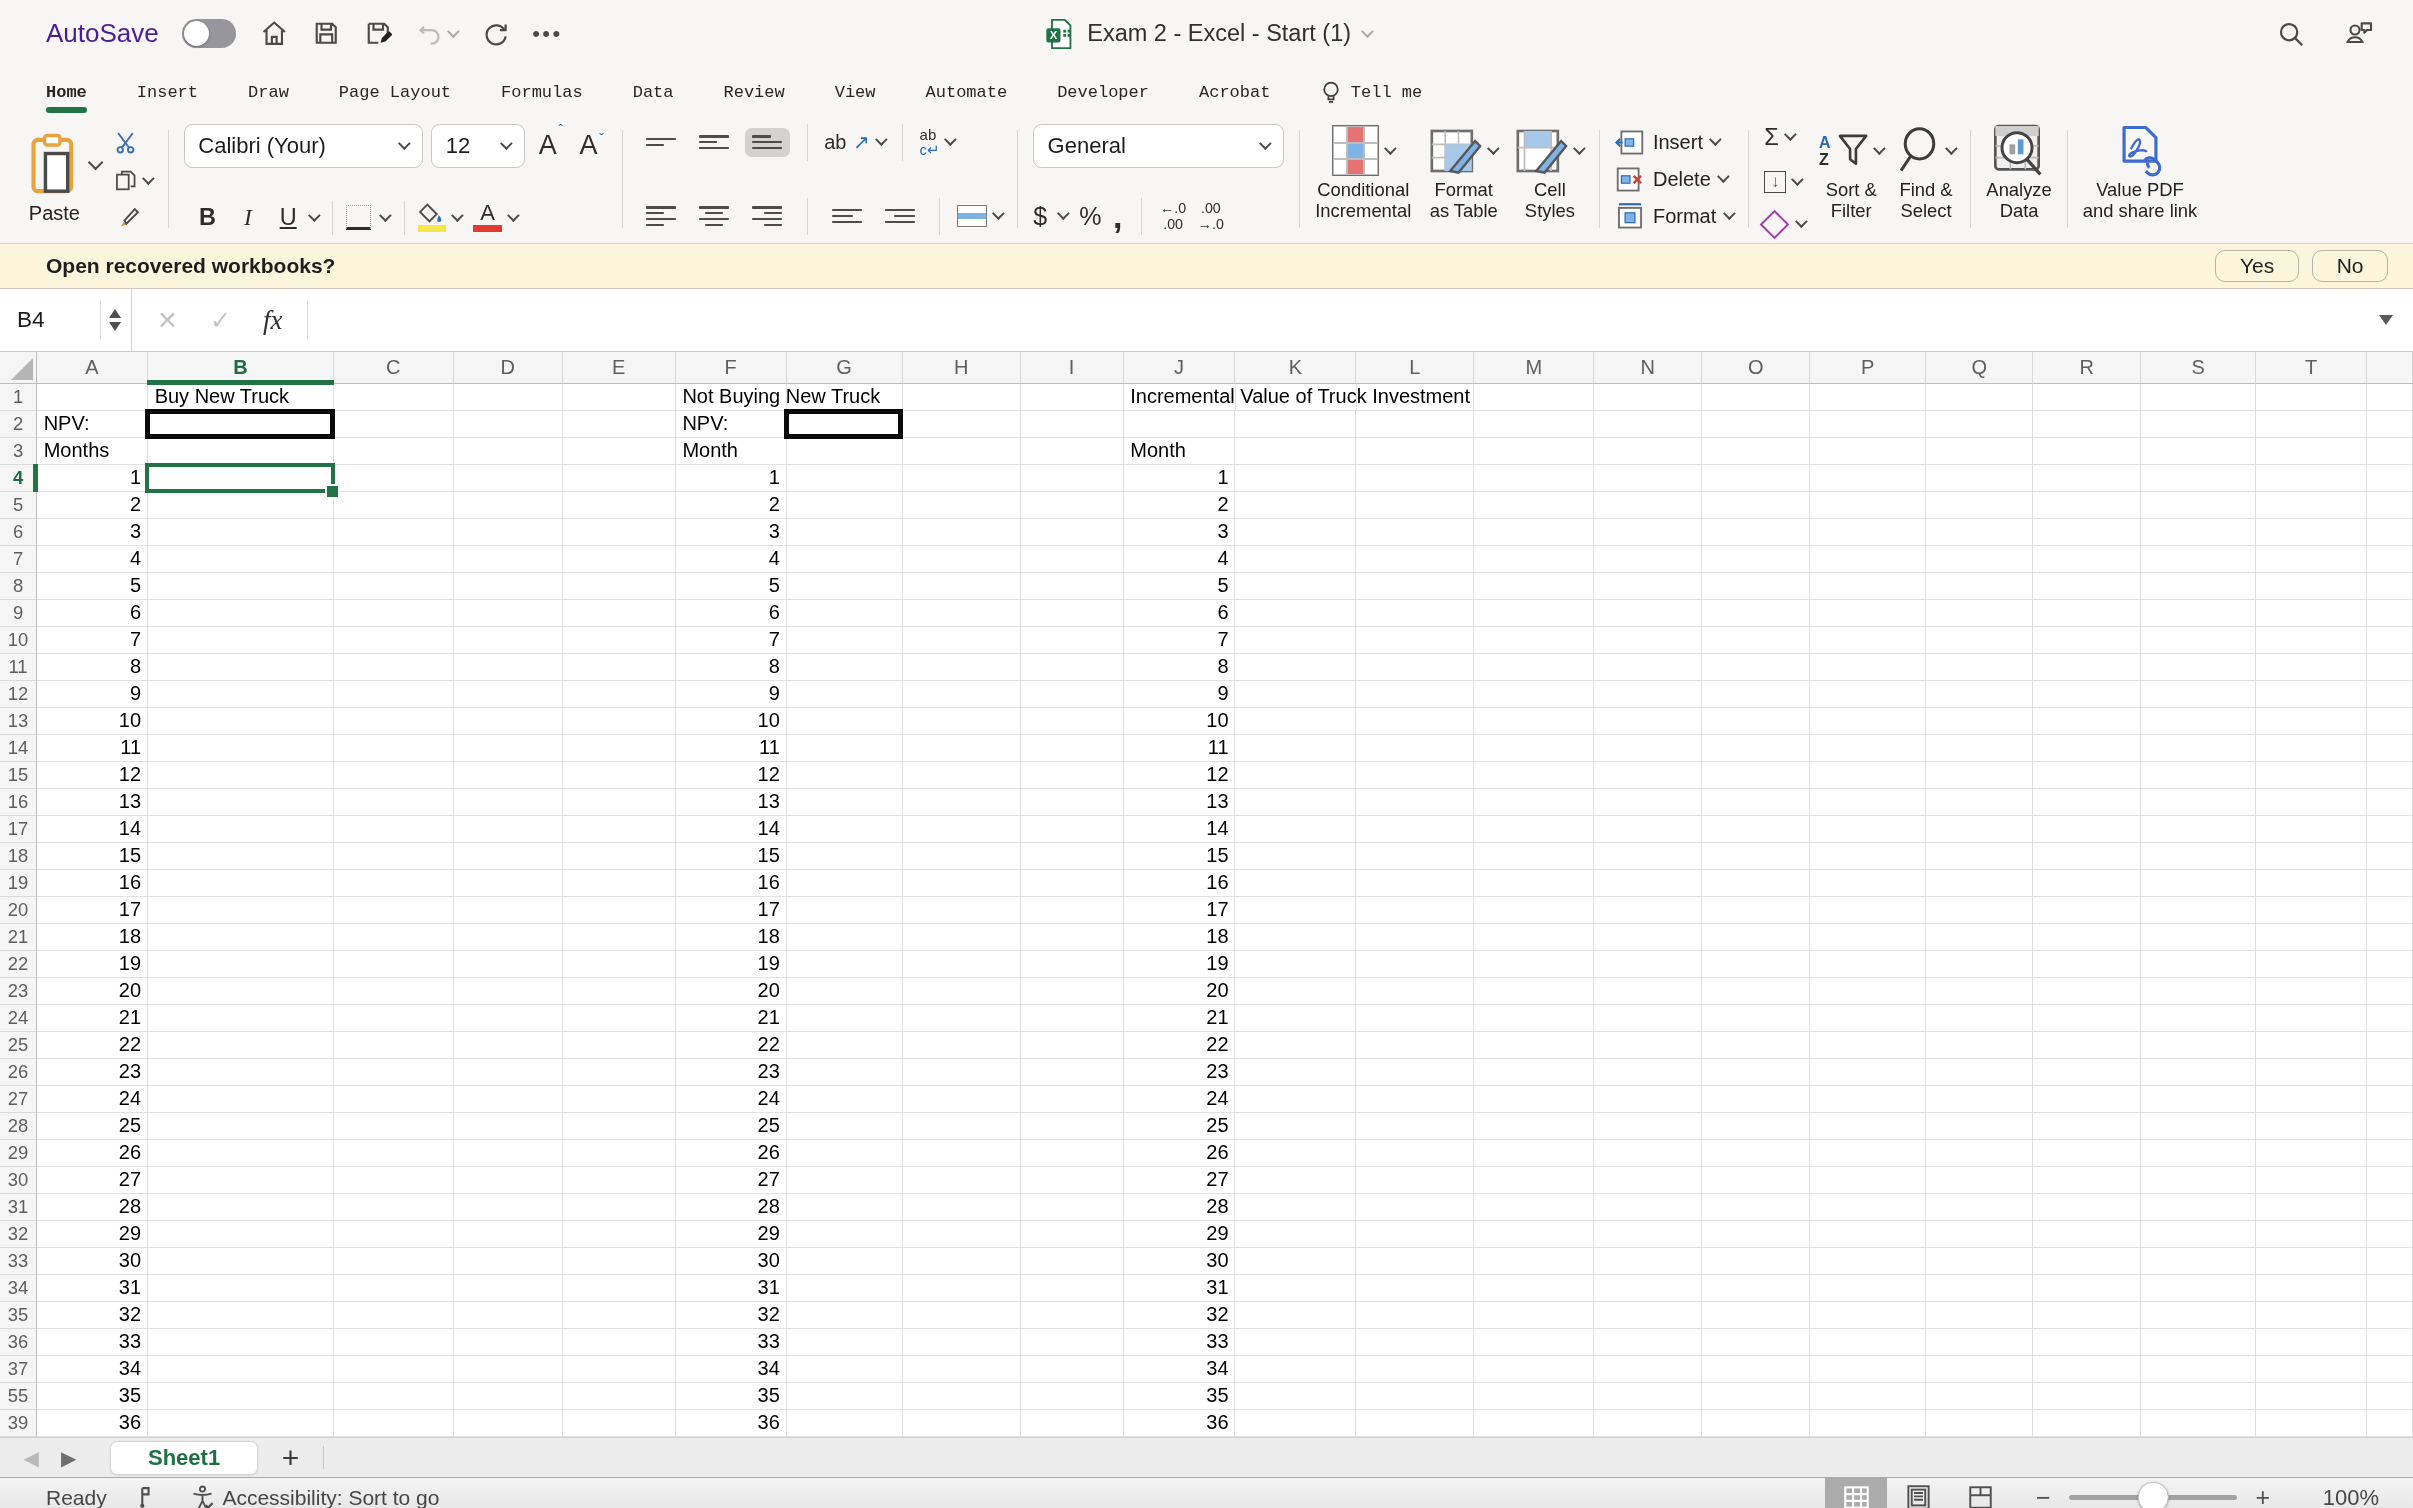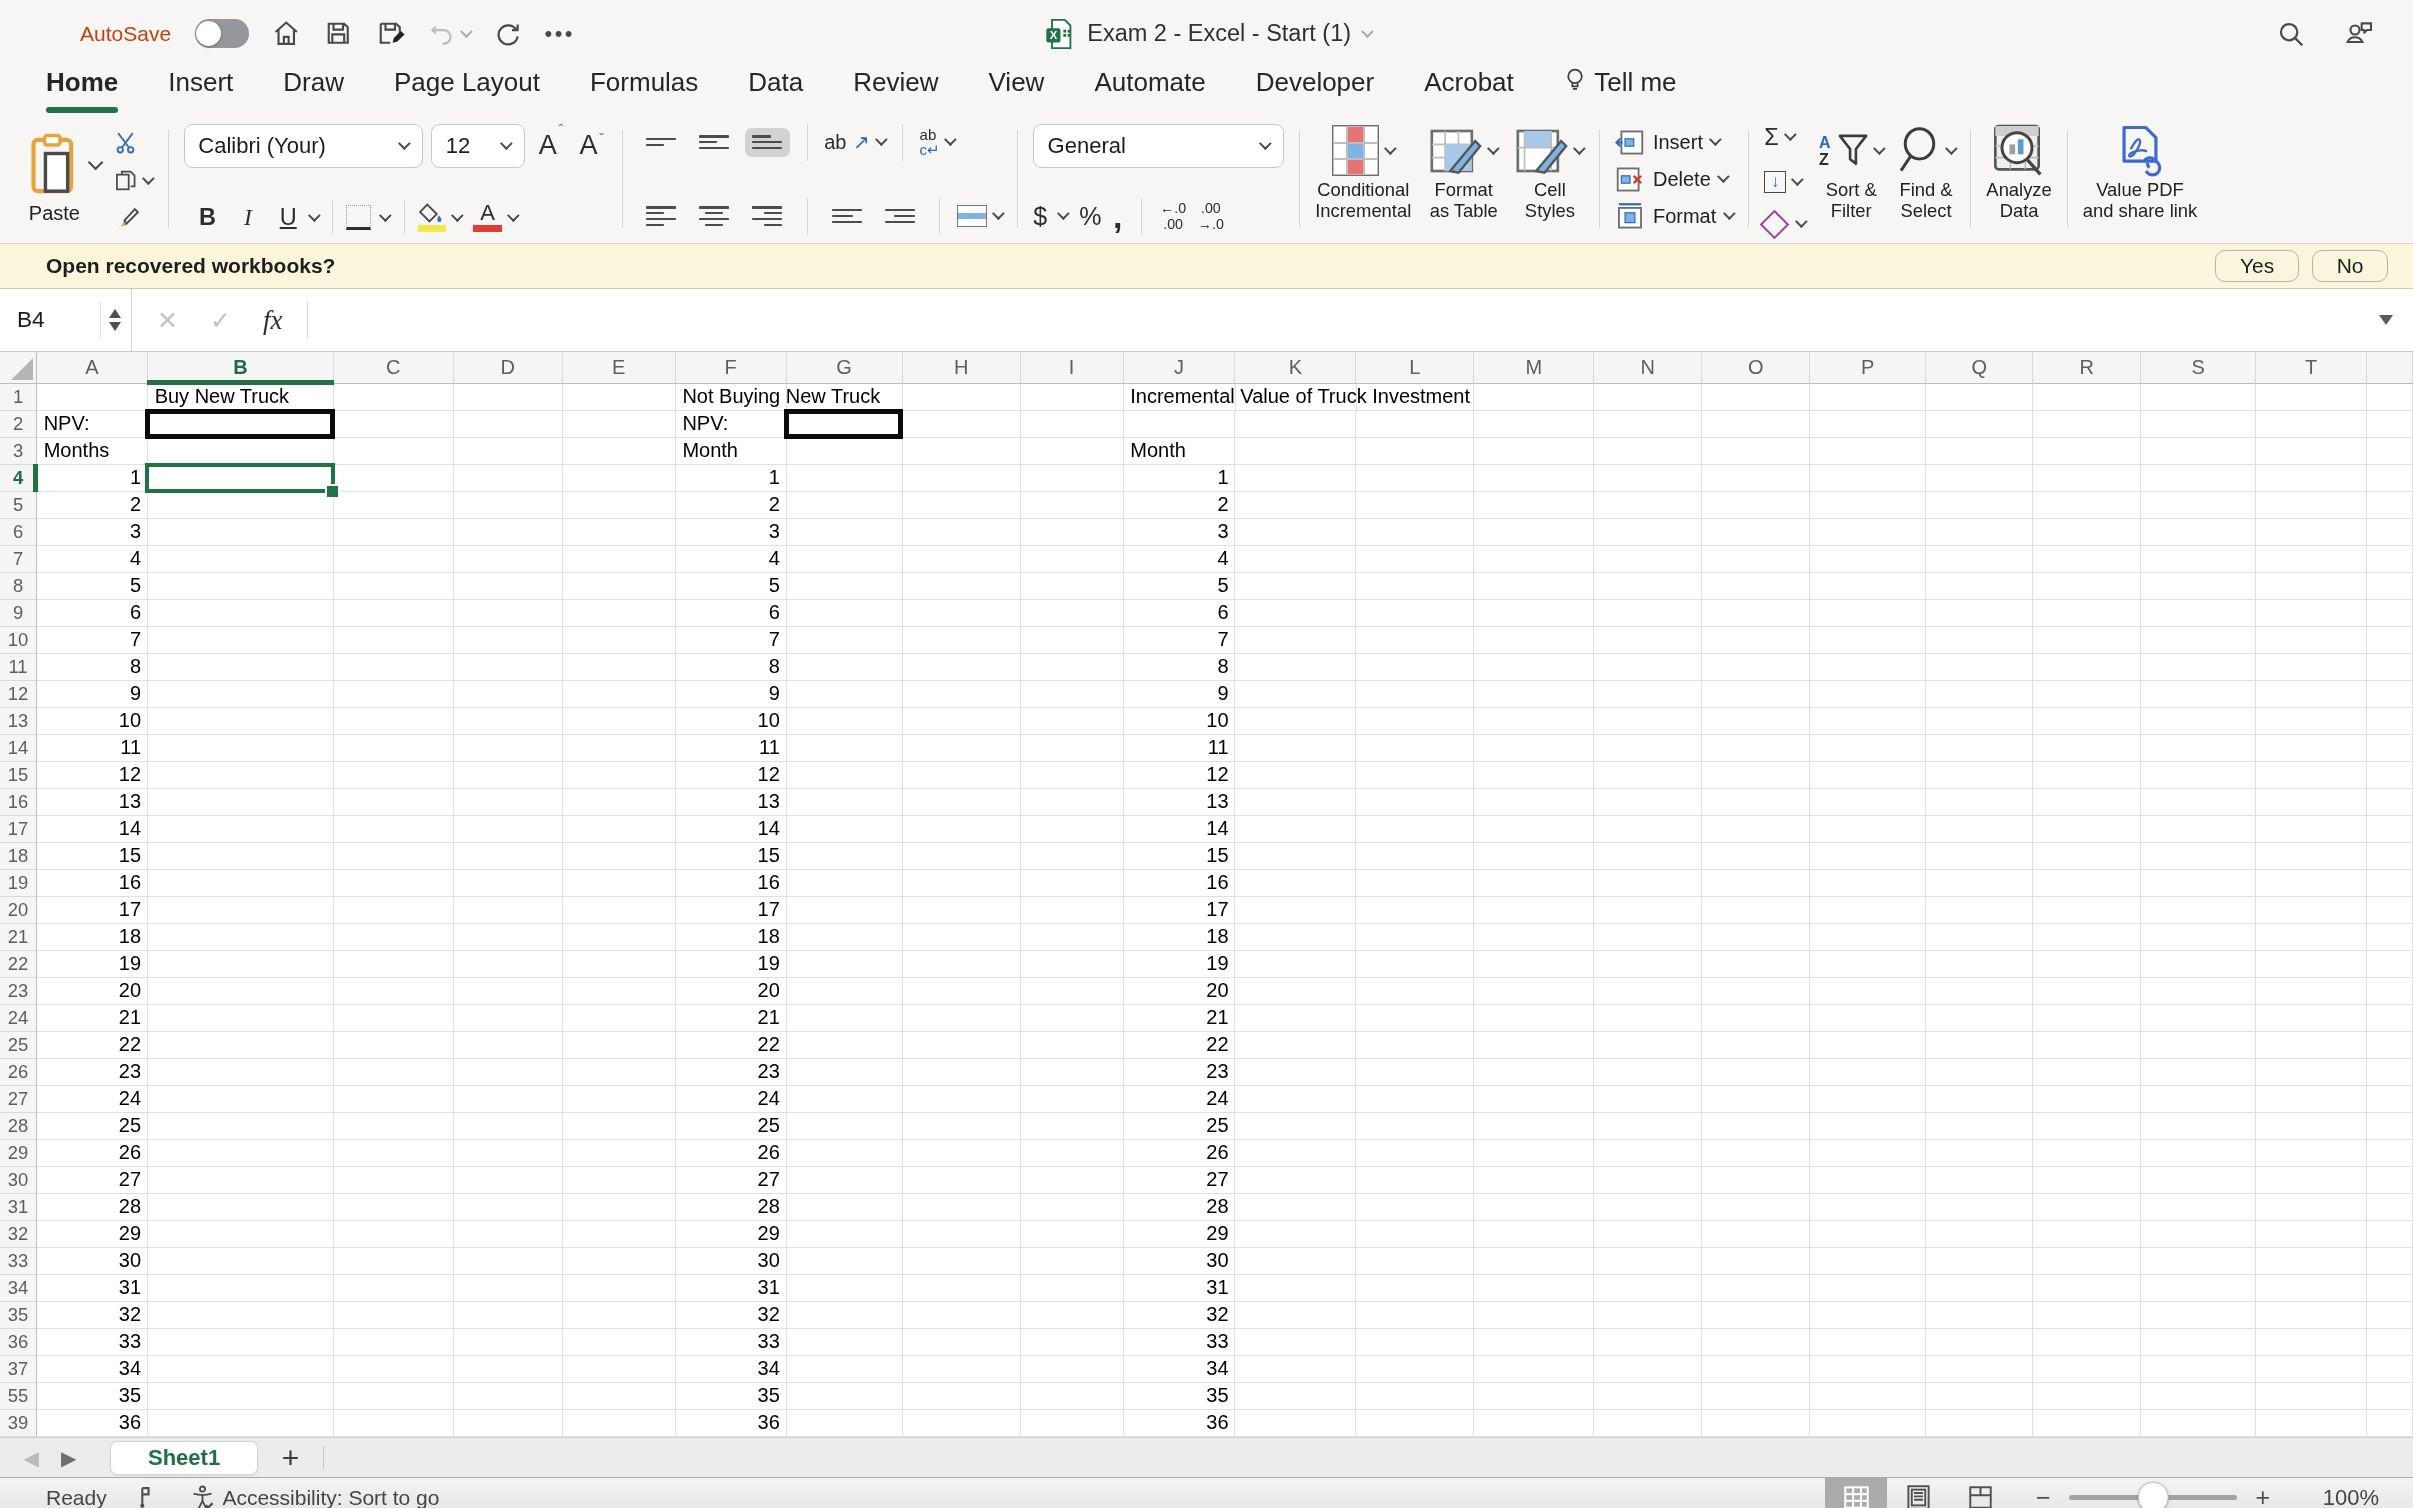--- a/index.html
+++ b/index.html
@@ -3,38 +3,38 @@
 <meta charset="utf-8">
 <style>
   html,body{margin:0;padding:0;}
   body{width:2413px;height:1508px;overflow:hidden;background:#fff;
        font-family:"Liberation Sans",sans-serif;-webkit-font-smoothing:antialiased;}
   svg{display:block}
 
   
   .titlebar{height:67px;background:#f7f6f4;display:flex;align-items:center;position:relative;}
   .tb-left{display:flex;align-items:center;gap:23.5px;padding-left:46px;}
-  .autosave-label{font-size:21px;color:#c2410c;margin-left:34px;}
+  .autosave-label{font-size:26px;color:#4c1d95;}
   .toggle{width:54px;height:28.5px;border-radius:14.2px;background:#96969c;position:relative;cursor:pointer;}
   .toggle .knob{position:absolute;left:1.7px;top:1.7px;width:25px;height:25px;border-radius:50%;background:#fff;box-shadow:0 0.8px 2.5px rgba(0,0,0,.35);}
   .tb-icon{color:#4a4a4a}
   .tb-icon.disabled{color:#bdbdbd}
   .dots{font-size:22px;color:#4a4a4a;letter-spacing:2.5px;}
   .tb-center{position:absolute;left:50%;transform:translateX(-50%);display:flex;align-items:center;gap:11.7px;}
   .tb-title{font-size:23.5px;color:#303030;}
   .tb-right{position:absolute;right:38px;display:flex;align-items:center;gap:37px;color:#4a4a4a;}
   .ch{display:inline-block;width:9.2px;height:9.2px;border-right:2.5px solid #4a4a4a;border-bottom:2.5px solid #4a4a4a;transform:rotate(45deg);margin-top:-5px;}
   .ch.s{width:6.7px;height:6.7px;border-width:2.1px;}
   .ch.gray{border-color:#a9a9a9}
   .ch.white{border-color:#fff}
 
   
   .tabs-row{height:50px;background:#f7f6f4;display:flex;align-items:center;position:relative;padding-left:21px;}
   .tabs{display:flex;align-items:stretch;height:100%;}
-  .tab{font-size:26px;color:#262626;padding:0 25px;display:flex;align-items:flex-start;gap:8.4px;position:relative;cursor:pointer;}
+  .tab{font-size:17px;color:#262626;padding:0 25px;display:flex;align-items:center;gap:8.4px;position:relative;cursor:pointer;font-family:Liberation Mono, monospace;}
   .tab.active{font-weight:700;}
   .tab.active::after{content:"";position:absolute;left:25px;right:25px;bottom:4.2px;height:5.9px;border-radius:3.4px;background:#217346;}
   .tabs-right{position:absolute;right:25px;top:-5px;display:flex;align-items:center;gap:18.4px;}
   .comments-btn{display:flex;align-items:center;gap:10px;background:#fff;border:1.7px solid #c9c7c4;border-radius:20px;
                 padding:5.9px 22px;font-size:22px;color:#1e1e1e;font-family:inherit;cursor:pointer;}
   .share-btn{display:flex;align-items:center;gap:11.7px;background:#1f7044;border:none;border-radius:20px;
              padding:7.5px 23.5px;font-size:22px;color:#fff;font-family:inherit;cursor:pointer;}
 
   
   .ribbon{height:127px;background:#f7f6f4;border-bottom:0.8px solid #d8d4cf;display:flex;align-items:stretch;

